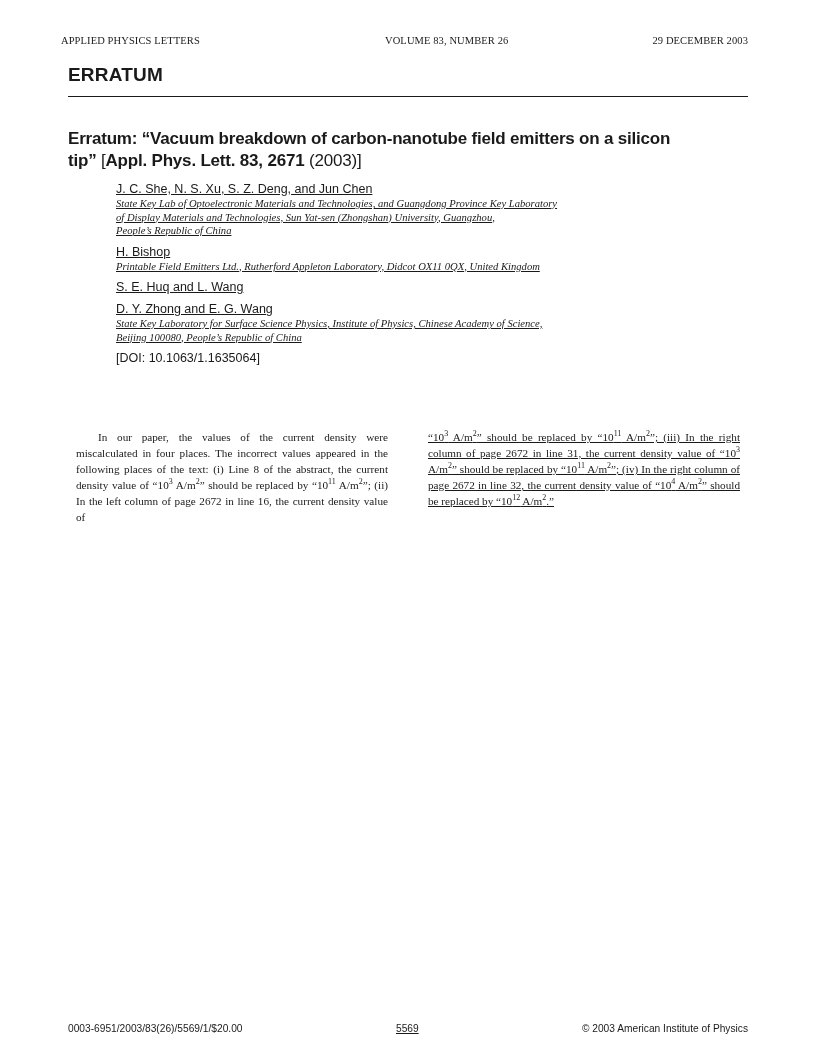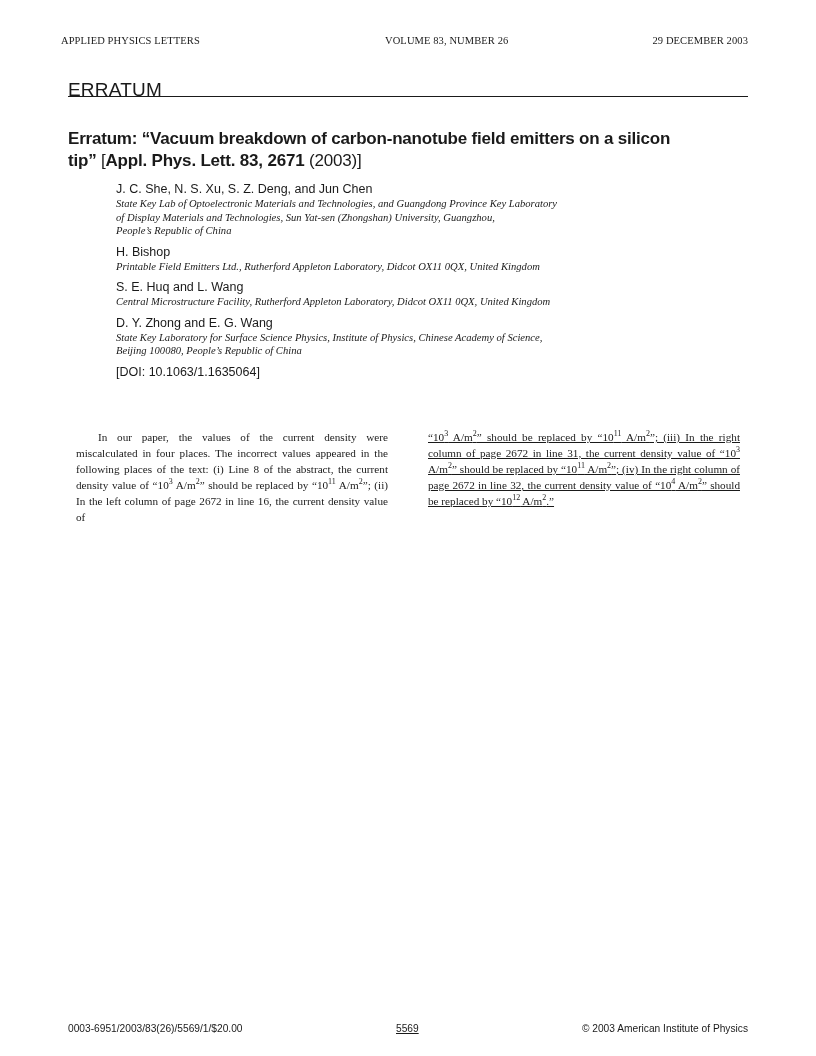--- a/index.html
+++ b/index.html
@@ -2,29 +2,29 @@
 <html><head>
 <meta charset="utf-8">
 <style>
   html, body { margin: 0; padding: 0; background: #ffffff; }
   body { width: 816px; height: 1056px; position: relative; overflow: hidden; color: #1a1a1a; }
   .abs { position: absolute; }
   .runhead { top: 35px; font-family: "Liberation Serif", serif; font-size: 10.5px; letter-spacing: 0.1px; }
   #rh-left { left: 61px; }
   #rh-center { left: 385px; }
   #rh-right { right: 68px; }
-  #section { left: 68px; top: 79px; font-family: "Liberation Sans", sans-serif; font-weight: normal; font-size: 19px; letter-spacing: 0.2px; }
+  #section { left: 68px; top: 64px; font-family: "Liberation Sans", sans-serif; font-weight: bold; font-size: 19px; letter-spacing: 0.2px; }
   #rule { left: 68px; top: 96px; width: 680px; height: 1px; background: #1a1a1a; }
   #title { left: 68px; top: 128px; width: 620px; font-family: "Liberation Sans", sans-serif; font-weight: bold; font-size: 17px; line-height: 22px; letter-spacing: -0.2px; }
   #title .ref { font-weight: normal; }
   #title .refb { font-weight: bold; }
   .authors-block { left: 116px; width: 540px; }
   .author { font-family: "Liberation Sans", sans-serif; font-size: 12.5px; line-height: 15px; }
   .affil { font-family: "Liberation Serif", serif; font-style: italic; font-size: 10.6px; line-height: 13.5px; }
-  .grp { margin-bottom: 7px; }
+  .grp { margin-bottom: 7px; text-decoration: underline; }
   #doi { font-family: "Liberation Sans", sans-serif; font-size: 12.5px; line-height: 15px; margin-top: 0px; }
   .col { top: 421px; width: 328px; font-family: "Liberation Serif", serif; font-size: 11.2px; line-height: 16px; text-align: justify; }
   #col-left { left: 68px; }
   #col-right { left: 420px; text-decoration: underline; }
   .col p { margin: 8px; }
   .col .indent { text-indent: 22px; }
   sup { font-size: 8px; line-height: 0; vertical-align: 5px; }
   .foot { top: 1023px; font-family: "Liberation Sans", sans-serif; font-size: 10.2px; }
   #foot-left { left: 68px; }
   #foot-center { left: 396px; text-decoration: underline; }
@@ -48,21 +48,20 @@
     <div class="affil">State Key Lab of Optoelectronic Materials and Technologies, and Guangdong Province Key Laboratory</div>
     <div class="affil">of Display Materials and Technologies, Sun Yat-sen (Zhongshan) University, Guangzhou,</div>
     <div class="affil">People’s Republic of China</div>
   </div>
   <div class="grp">
     <div class="author">H. Bishop</div>
     <div class="affil">Printable Field Emitters Ltd., Rutherford Appleton Laboratory, Didcot OX11 0QX, United Kingdom</div>
   </div>
   <div class="grp">
     <div class="author">S. E. Huq and L. Wang</div>
-    <div class="affil">Central Microstructure Facility, Rutherford Appleton Laboratory, Didcot OX11 0QX, United Kingdom</div>
   </div>
   <div class="grp">
     <div class="author">D. Y. Zhong and E. G. Wang</div>
     <div class="affil">State Key Laboratory for Surface Science Physics, Institute of Physics, Chinese Academy of Science,</div>
     <div class="affil">Beijing 100080, People’s Republic of China</div>
   </div>
   <div id="doi">[DOI: 10.1063/1.1635064]</div>
 </div>
 
 <div class="abs col" id="col-left">

